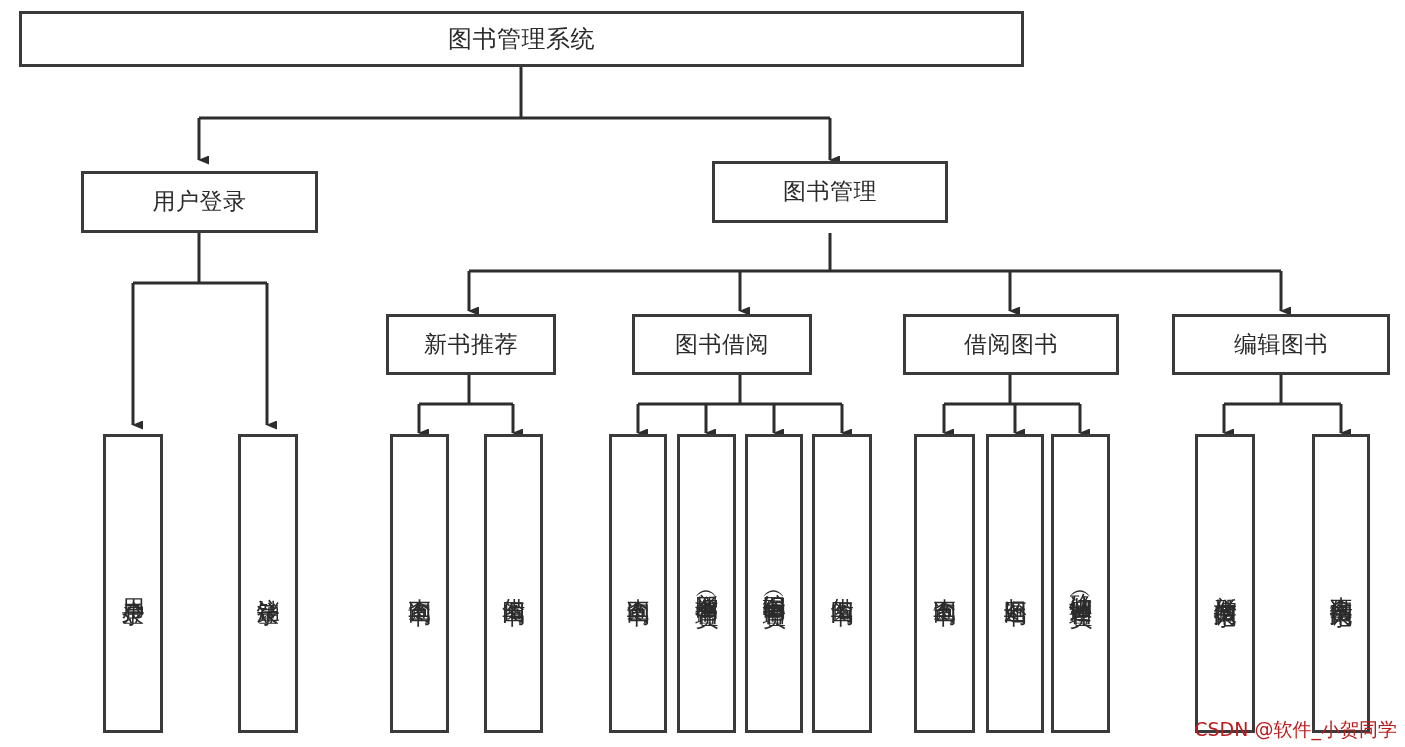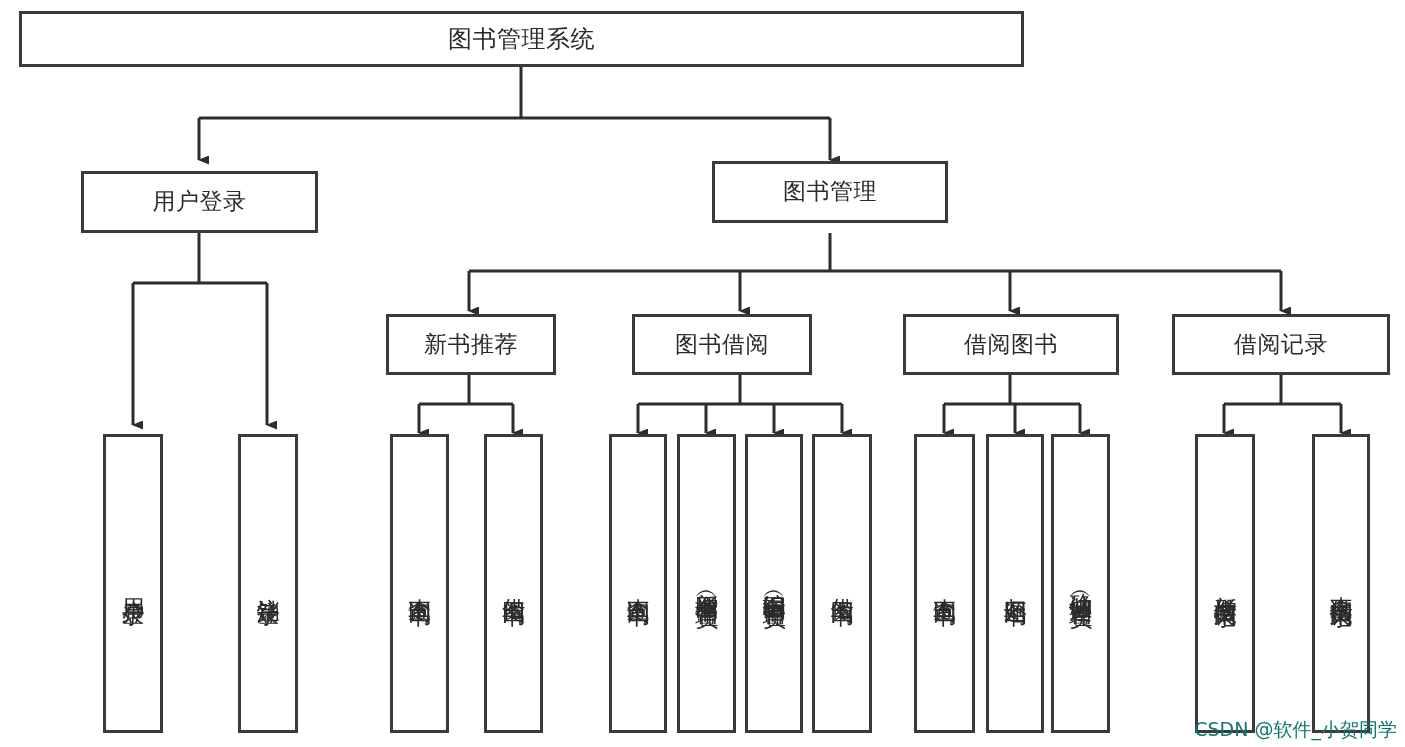--- a/index.html
+++ b/index.html
@@ -61,21 +61,21 @@
     line-height: 1.28;
     letter-spacing: 2px;
     white-space: normal;
     max-height: 100%;
   }
   #watermark {
     position: absolute;
     right: 8px;
     bottom: 4px;
     font-size: 19px;
-    color: #0f766e;
+    color: #b91c1c;
     white-space: nowrap;
     font-family: "DejaVu Sans", "Liberation Sans", sans-serif;
   }
 </style>
 </head>
 <body>
 
 <div id="diagram-root">
 
   <svg id="edge-layer" viewBox="0 0 1405 747" width="1405" height="747" xmlns="http://www.w3.org/2000/svg">
@@ -142,21 +142,21 @@
   <div class="node horizontal" style="left:362px; top:314px; width:170px; height:61px;margin-left:24px;">
     <span class="node-label">新书推荐</span>
   </div>
   <div class="node horizontal" style="left:632px; top:314px; width:180px; height:61px;">
     <span class="node-label">图书借阅</span>
   </div>
   <div class="node horizontal" style="left:903px; top:314px; width:216px; height:61px;">
     <span class="node-label">借阅图书</span>
   </div>
   <div class="node horizontal" style="left:1172px; top:314px; width:218px; height:61px;">
-    <span class="node-label">借阅记录</span>
+    <span class="node-label">编辑图书</span>
   </div>
 
   <div class="node vertical" style="left:103px; top:434px; width:60px; height:299px;">
     <span class="node-label">用户登录</span>
   </div>
   <div class="node vertical" style="left:238px; top:434px; width:60px; height:299px;">
     <span class="node-label">注销登录</span>
   </div>
 
   <div class="node vertical" style="left:390px; top:434px; width:59px; height:299px;">

